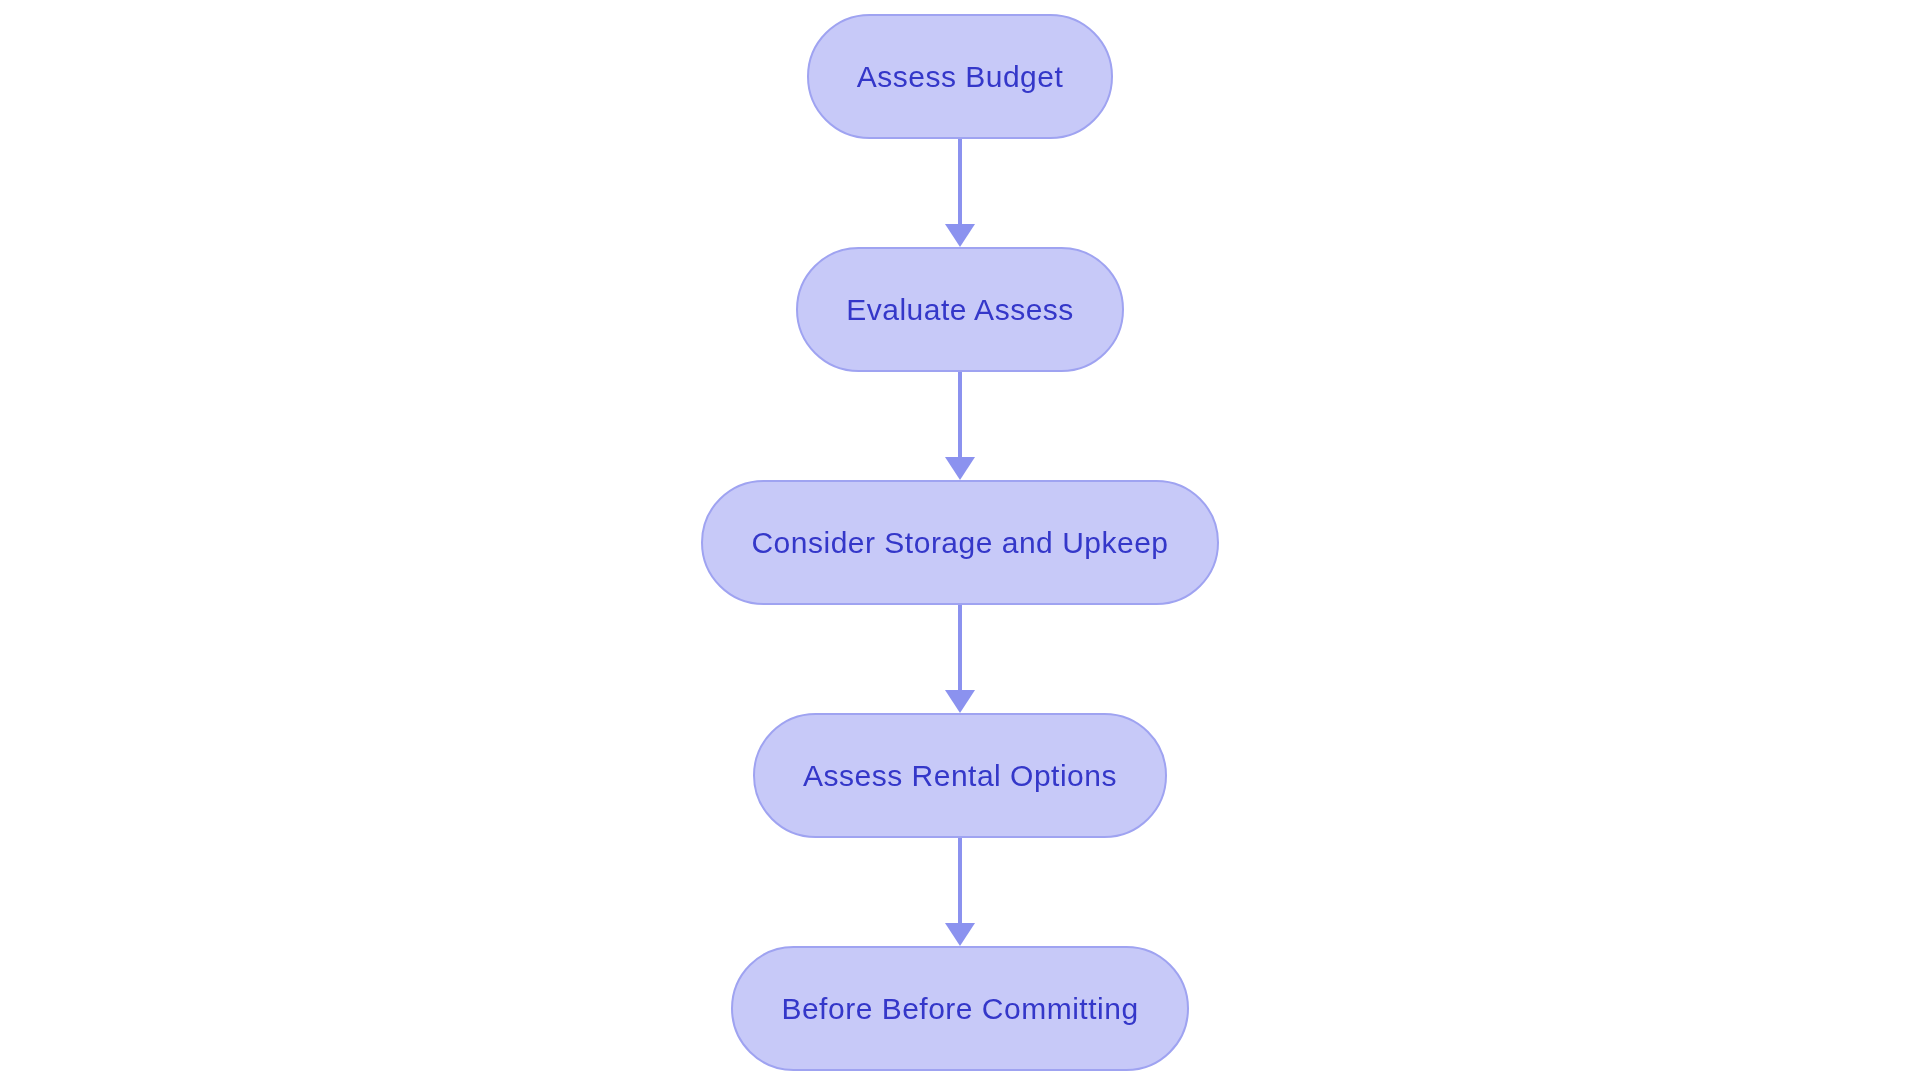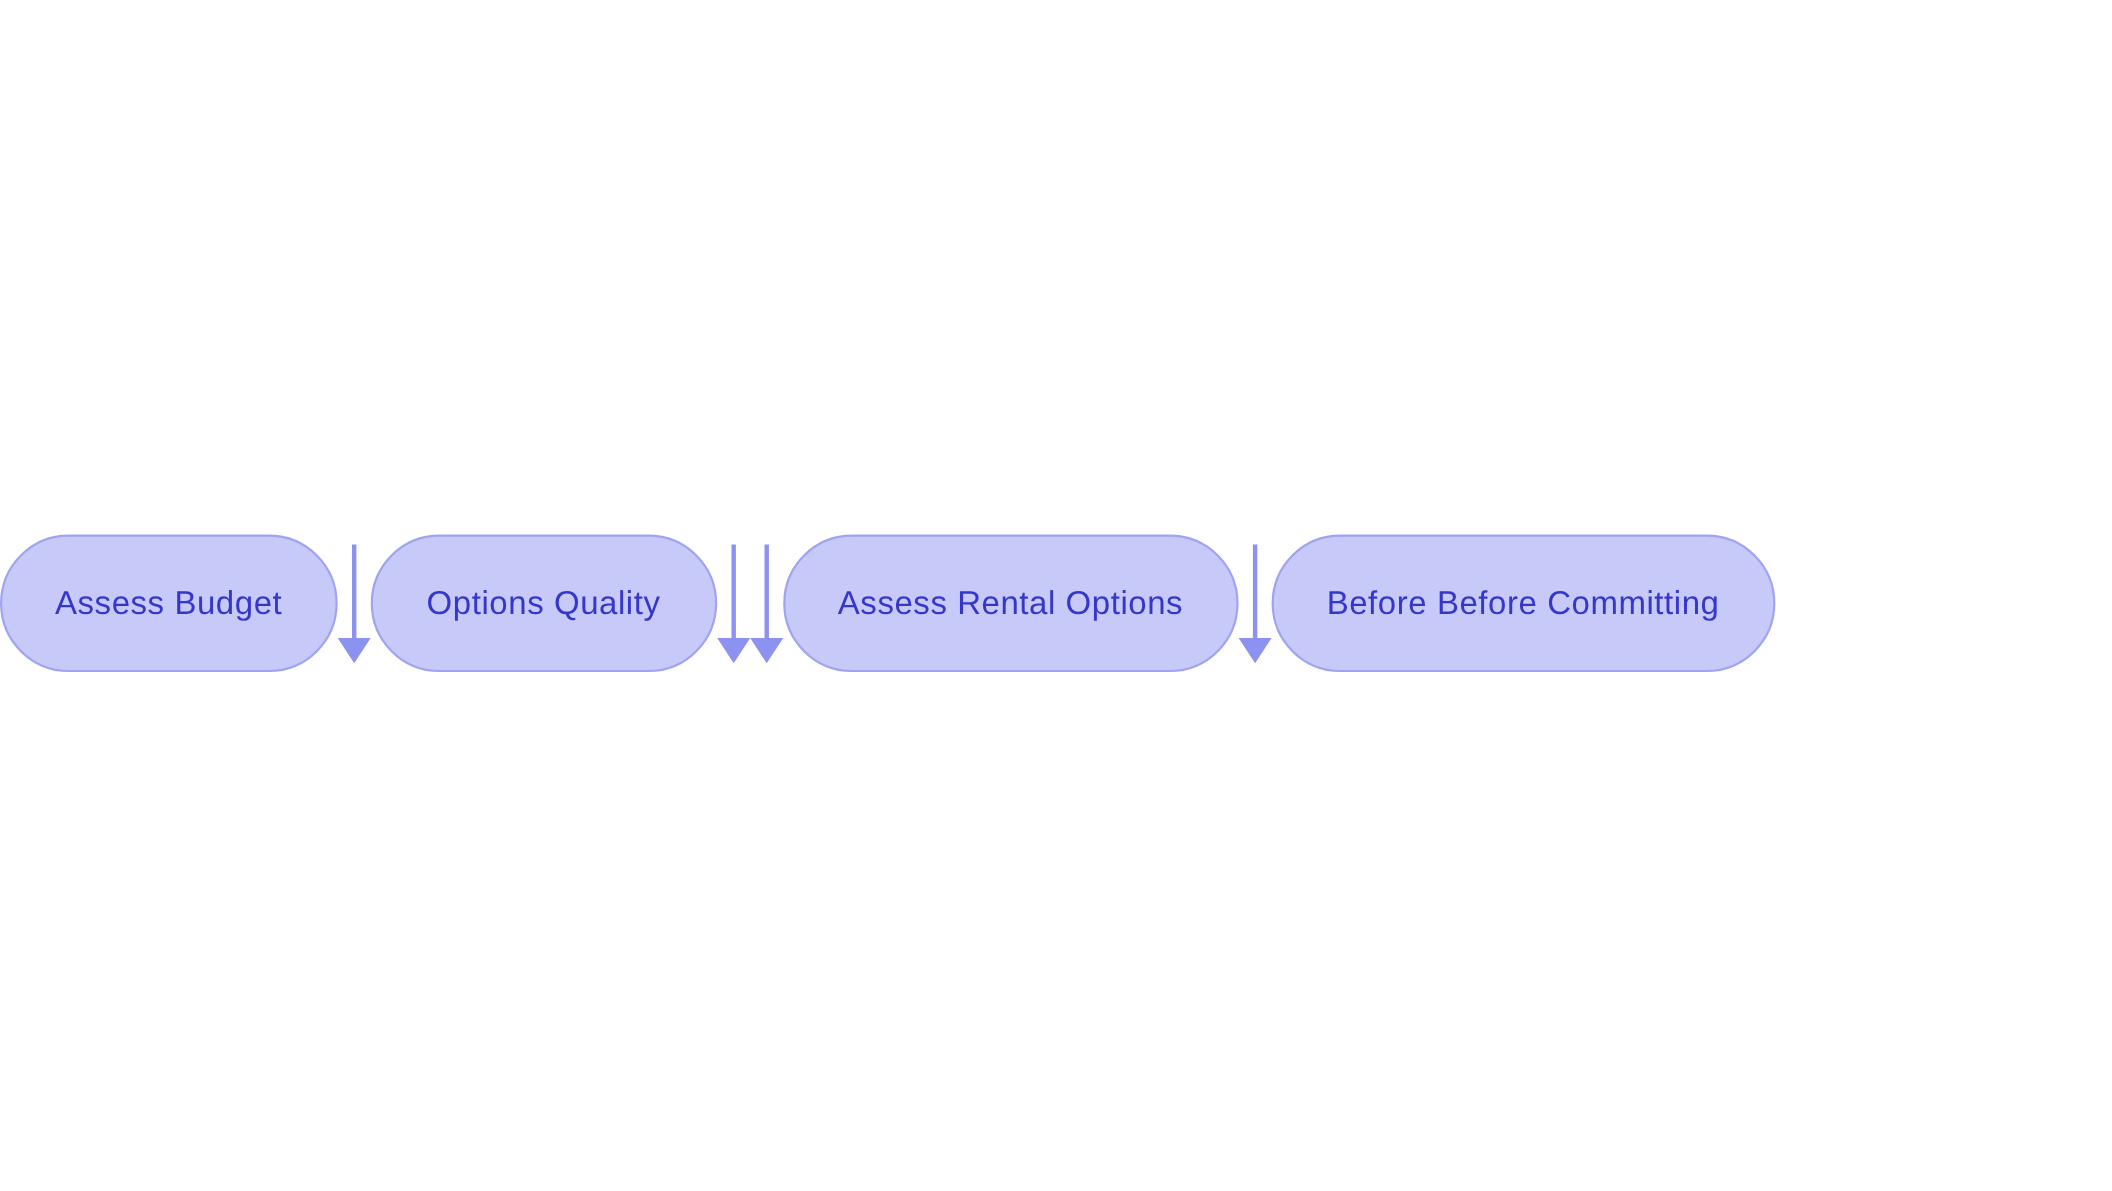--- a/index.html
+++ b/index.html
@@ -14,21 +14,21 @@
   :root {
     --node-fill: #c7c9f8;
     --node-border: #9fa3f1;
     --node-text: #3437c9;
     --arrow: #8b92ef;
   }
   .canvas {
     width: 1920px;
     height: 1083px;
     display: flex;
-    flex-direction: row;
+    flex-direction: column;
     align-items: center;
     padding-top: 14px;
     box-sizing: border-box;
   }
   .node {
     height: 125px;
     box-sizing: border-box;
     background: var(--node-fill);
     border: 2px solid var(--node-border);
     border-radius: 63px;
@@ -79,28 +79,31 @@
   <div class="node n1">
     <span class="label">Assess Budget</span>
   </div>
 
   <div class="arrow">
     <div class="stem"></div>
     <div class="head"></div>
   </div>
 
   <div class="node n2">
-    <span class="label">Options Quality</span>
+    <span class="label">Evaluate Assess</span>
   </div>
 
   <div class="arrow">
     <div class="stem"></div>
     <div class="head"></div>
   </div>
 
+  <div class="node n3">
+    <span class="label">Consider Storage and Upkeep</span>
+  </div>
 
   <div class="arrow">
     <div class="stem"></div>
     <div class="head"></div>
   </div>
 
   <div class="node n4">
     <span class="label">Assess Rental Options</span>
   </div>
 

